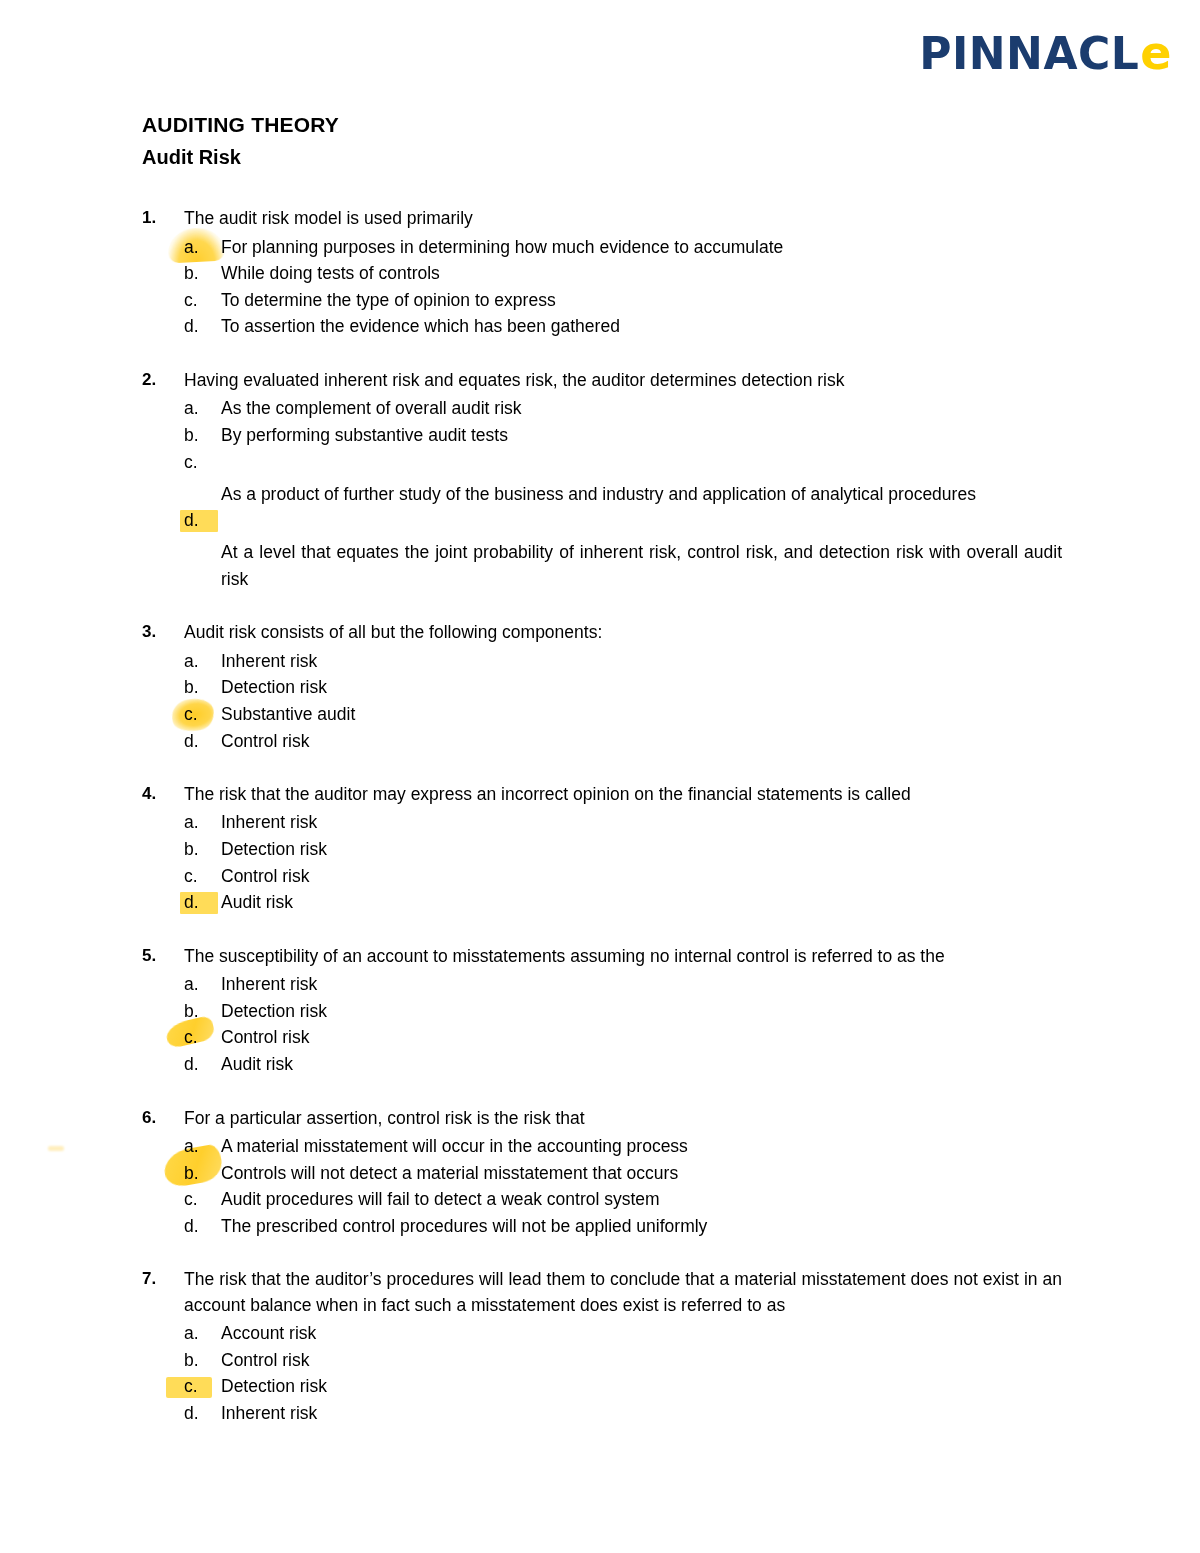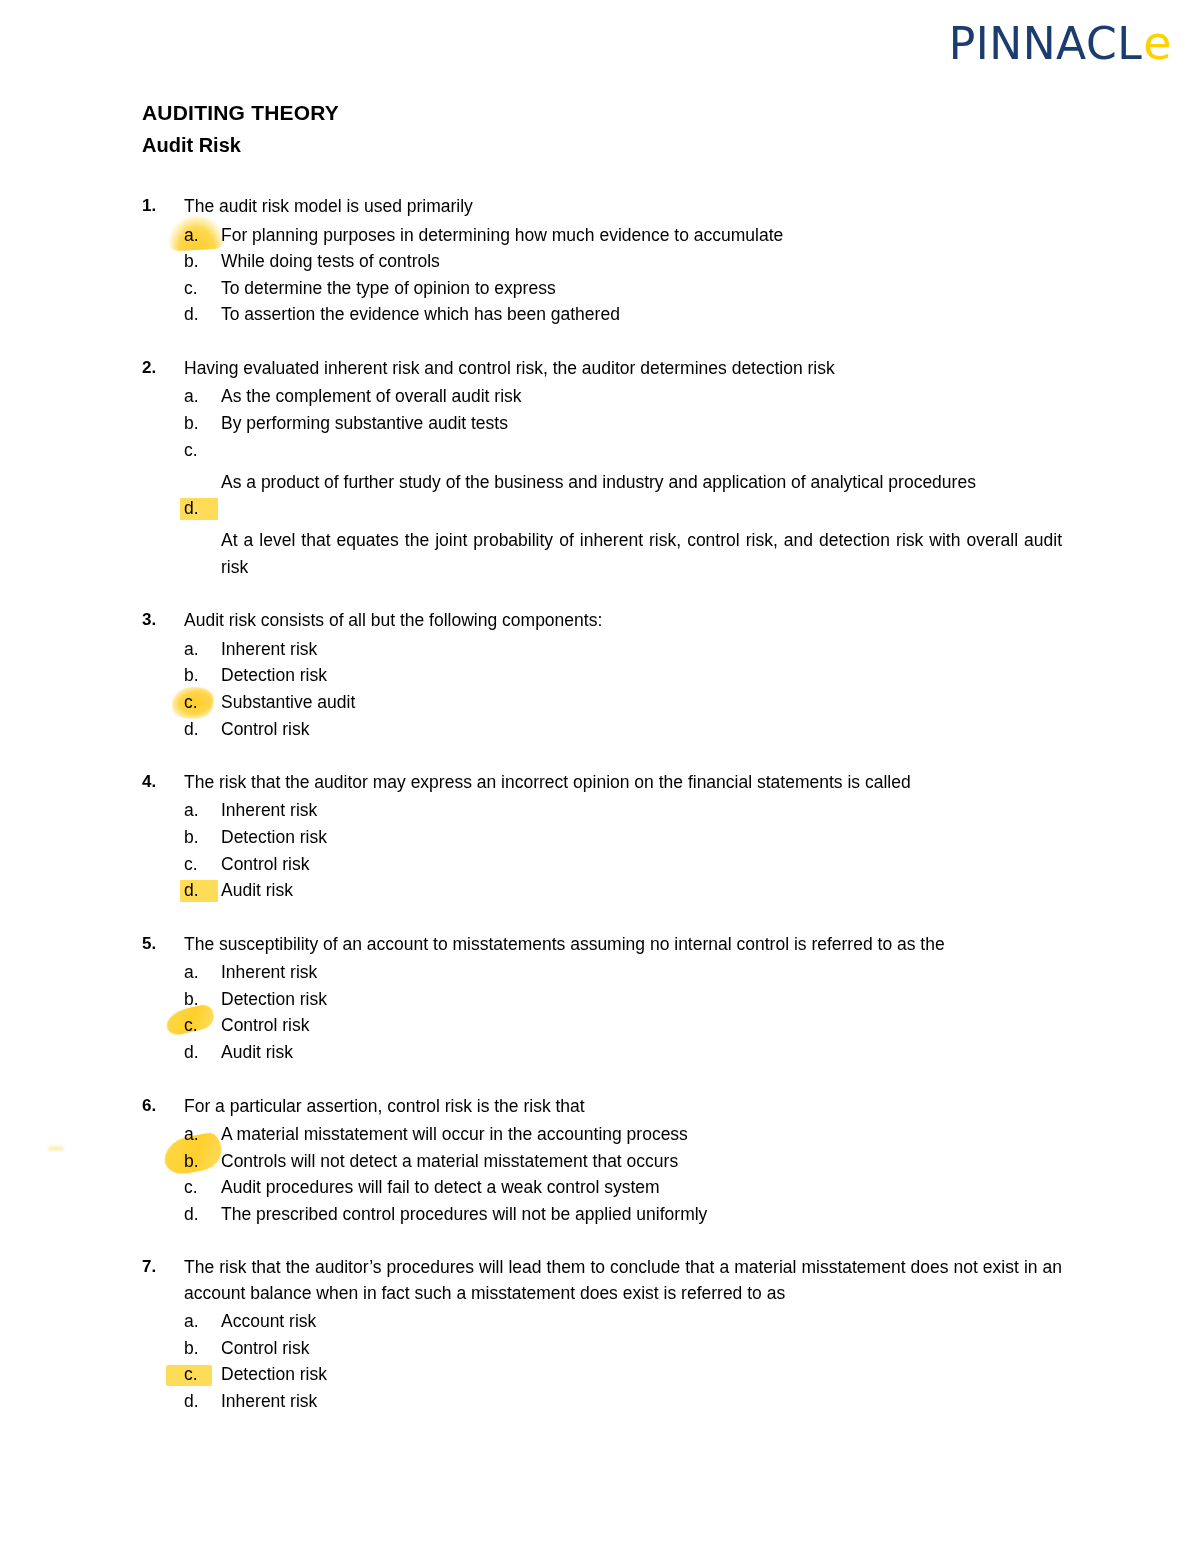--- a/index.html
+++ b/index.html
@@ -13,24 +13,24 @@
     height: 1553px;
     background: #ffffff;
     font-family: "Liberation Sans", sans-serif;
     color: #000000;
     overflow: hidden;
   }
 
   
   .logo {
     position: absolute;
-    top: 20px;
+    top: 30px;
     right: 28px;
     font-family: "DejaVu Sans", sans-serif;
-    font-weight: 400;
+    font-weight: 700;
     font-size: 44px;
     letter-spacing: 0.5px;
     line-height: 1;
     white-space: nowrap;
   }
   .logo .logo-main { color: #1b3c6e; }
   .logo .logo-e {
     color: #ffd100;
     text-transform: lowercase;
     font-size: 46px;
@@ -40,21 +40,21 @@
   
   .doc-body {
     position: absolute;
     left: 142px;
     top: 96px;
     width: 920px;
   }
   h1.doc-title {
     font-size: 21px;
     font-weight: 700;
-    margin: 4px 0 6px 0;
+    margin: 16px 0 6px 0;
     letter-spacing: 0.2px;
     line-height: 1.25;
   }
   h2.doc-subtitle {
     font-size: 20px;
     font-weight: 600;
     margin: 0;
     line-height: 1.3;
   }
 
@@ -181,21 +181,21 @@
             </div>
             <div class="option">
               <div class="opt-letter">d.</div>
               <div class="opt-text">To assertion the evidence which has been gathered</div>
             </div>
           </div>
         </div>
         <div class="question">
           <div class="q-head">
             <div class="q-num">2.</div>
-            <div class="q-text nojustify">Having evaluated inherent risk and control risk, the auditor determines detection risk</div>
+            <div class="q-text nojustify">Having evaluated inherent risk and equates risk, the auditor determines detection risk</div>
           </div>
           <div class="options">
             <div class="option">
               <div class="opt-letter">a.</div>
               <div class="opt-text">As the complement of overall audit risk</div>
             </div>
             <div class="option">
               <div class="opt-letter">b.</div>
               <div class="opt-text">By performing substantive audit tests</div>
             </div>

